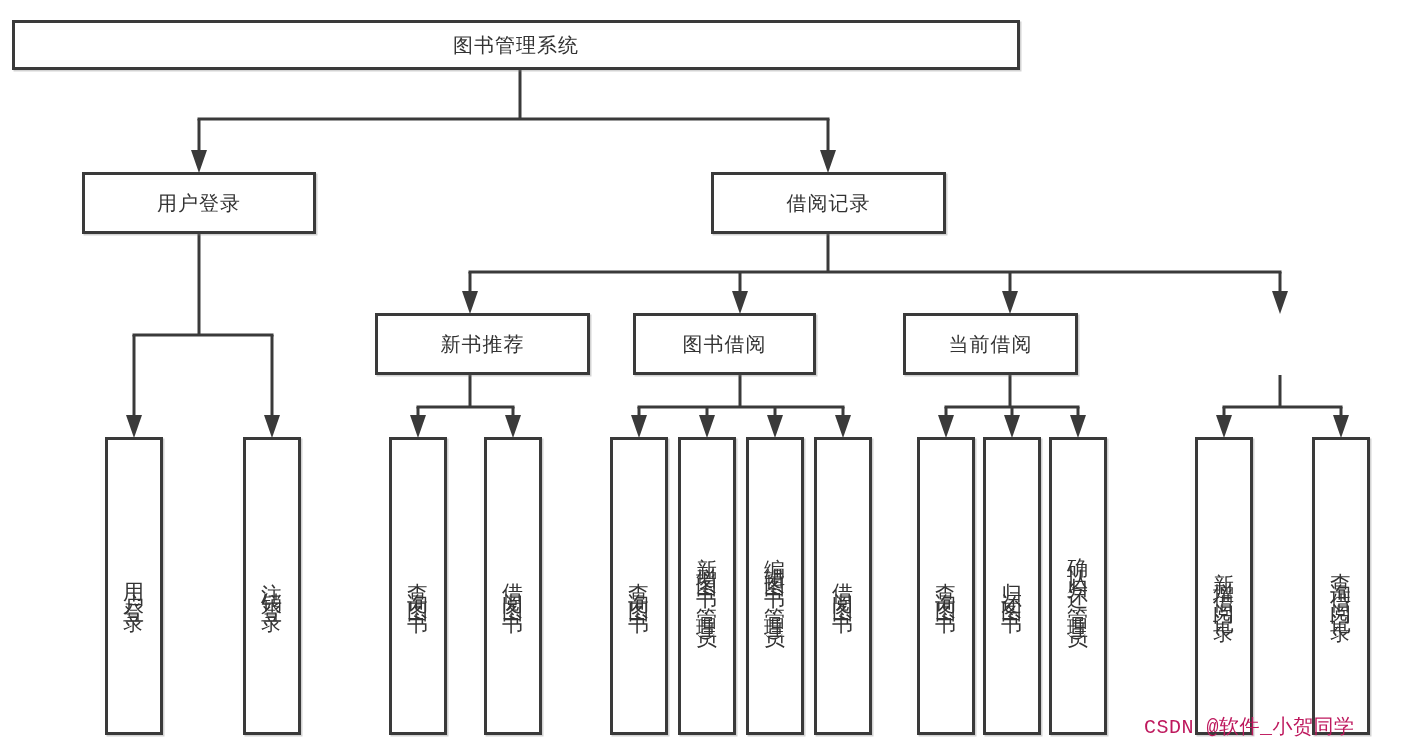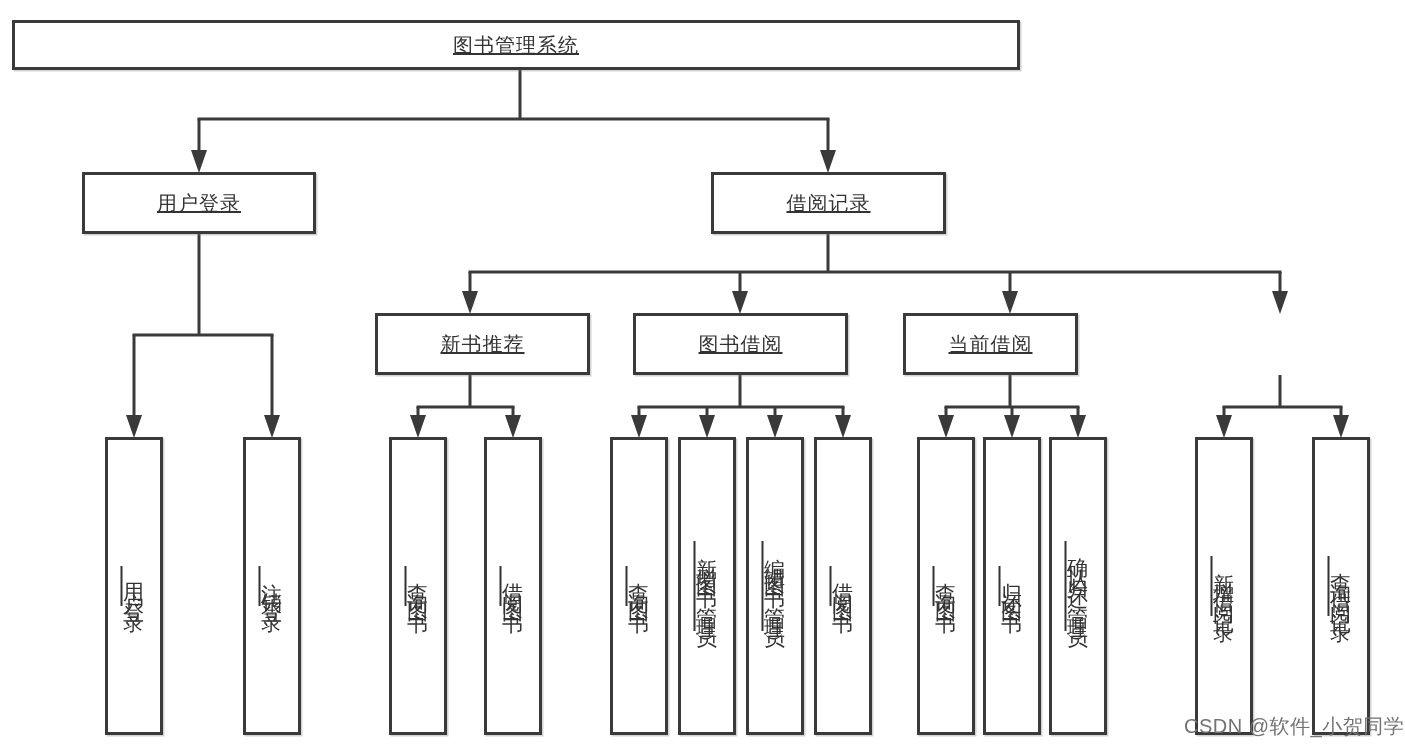--- a/index.html
+++ b/index.html
@@ -8,32 +8,32 @@
   .canvas {
     position:relative; width:1405px; height:747px;
     background:#ffffff; overflow:hidden;
   }
   svg.connectors { position:absolute; left:0; top:0; width:1405px; height:747px; }
   .box {
     position:absolute; background:#ffffff;
     border:3px solid #3a3a3a;
     box-shadow:1.5px 1.5px 0 rgba(130,130,130,0.35);
     display:flex; align-items:center; justify-content:center;
-    color:#333333; z-index:2;text-decoration:underline;
+    color:#333333; z-index:2;
   }
   .hbox span { font-size:20px; letter-spacing:1px; white-space:nowrap; }
   .vbox span {
     writing-mode:vertical-rl; text-orientation:mixed;
     font-size:21px; line-height:1; letter-spacing:10px;
     white-space:nowrap;
   }
   .watermark {
-    position:absolute; left:1184px; top:713px;
-    font-size:20px; color:#737373; letter-spacing:0.5px;
-    z-index:5; white-space:nowrap;
+    position:absolute; left:1144px; top:713px;
+    font-size:20px; color:#be185d; letter-spacing:0.5px;
+    z-index:5; white-space:nowrap;font-family:Liberation Mono, monospace;
   }
 </style>
 </head>
 <body>
 
 <div class="canvas">
 
   <svg class="connectors" id="connectors" viewBox="0 0 1405 747" xmlns="http://www.w3.org/2000/svg">
       <line x1="520" y1="70" x2="520" y2="119" stroke="#3a3a3a" stroke-width="3"></line>
       <line x1="197.5" y1="119" x2="829.5" y2="119" stroke="#3a3a3a" stroke-width="3"></line>
@@ -96,21 +96,21 @@
   <div class="box hbox" style="left:82px;top:172px;width:234px;height:62px">
     <span>用户登录</span>
   </div>
   <div class="box hbox" style="left:711px;top:172px;width:235px;height:62px">
     <span>借阅记录</span>
   </div>
 
   <div class="box hbox" style="left:375px;top:313px;width:215px;height:62px">
     <span>新书推荐</span>
   </div>
-  <div class="box hbox" style="left:633px;top:313px;width:215px;height:62px">
+  <div class="box hbox" style="left:633px;top:313px;width:183px;height:62px">
     <span>图书借阅</span>
   </div>
   <div class="box hbox" style="left:903px;top:313px;width:175px;height:62px">
     <span>当前借阅</span>
   </div>
 
   <div class="box vbox" style="left:105px;top:437px;width:58px;height:298px">
     <span>用户登录</span>
   </div>
   <div class="box vbox" style="left:243px;top:437px;width:58px;height:298px">

